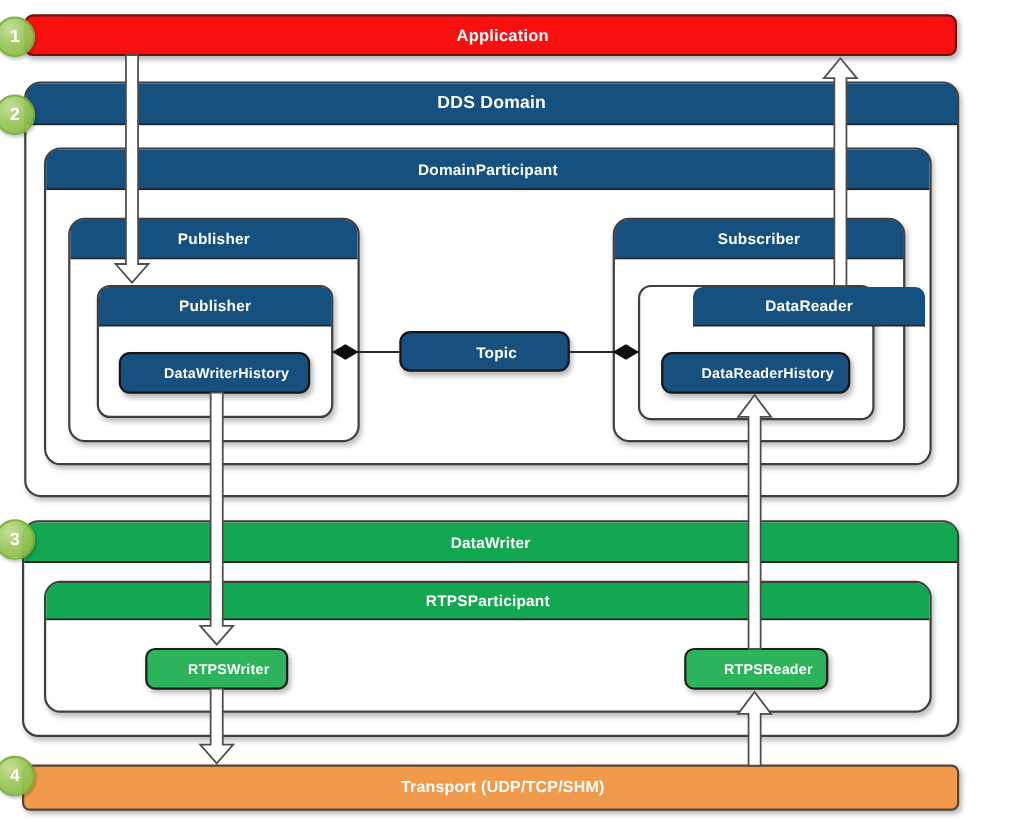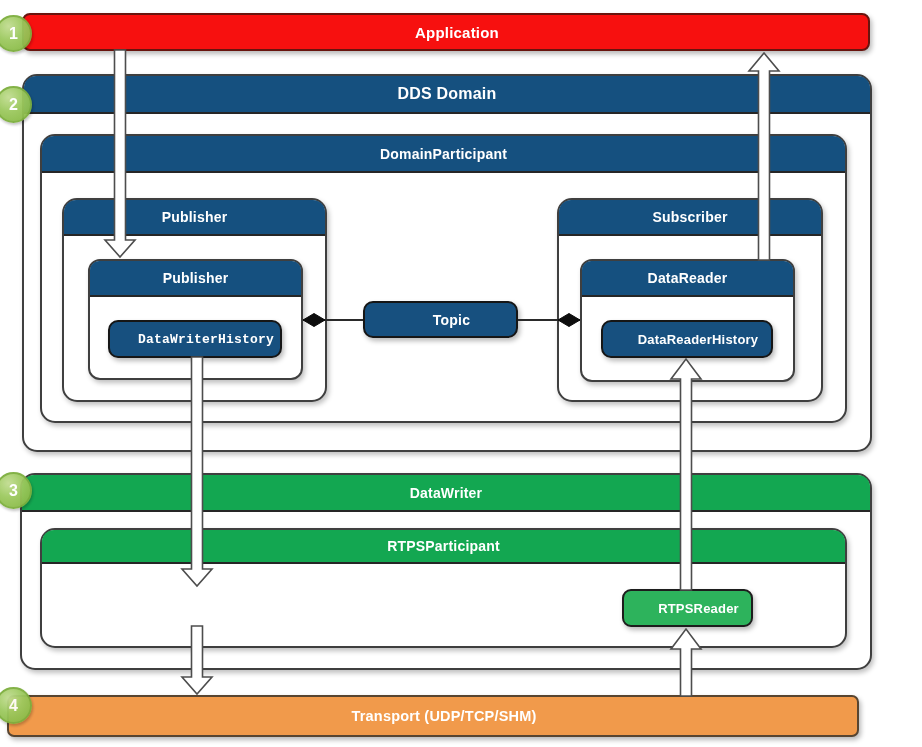--- a/index.html
+++ b/index.html
@@ -67,39 +67,40 @@
 
   <div class="cbox" style="left:557px;top:198px;width:266px;height:204px;">
     <div class="hdr navy fs13" style="height:36px;">Subscriber</div>
   </div>
 
   <div class="cbox" style="left:88px;top:259px;width:215px;height:121px;border-radius:12px;">
     <div class="hdr navy fs13" style="height:36px;border-radius:9px 9px 0 0;">Publisher</div>
   </div>
 
   <div class="cbox" style="left:580px;top:259px;width:215px;height:123px;border-radius:12px;">
-    <div class="hdr navy fs13" style="height:36px;border-radius:9px 9px 0 0;">DataReader</div>
+    <div class="hdr navy fs13" style="height:36px;border-radius:9px 9px 0 0;margin-left:48px;">DataReader</div>
   </div>
 
-  <div class="solid leaf-navy" style="left:108px;top:320px;width:174px;height:38px;font-family:Liberation Mono, monospace;">DataWriterHistory</div>
+  <div class="solid leaf-navy" style="left:108px;top:320px;width:174px;height:38px;">DataWriterHistory</div>
   <div class="solid leaf-navy" style="left:601px;top:320px;width:172px;height:38px;">DataReaderHistory</div>
 
   <div class="solid leaf-navy fs13" style="left:363px;top:301px;width:155px;height:37px;">Topic</div>
 
   <div class="cbox" style="left:20px;top:473px;width:852px;height:197px;">
     <div class="hdr green fs14" style="height:37px;">DataWriter</div>
   </div>
 
   <div class="cbox" style="left:40px;top:528px;width:807px;height:120px;">
     <div class="hdr green fs13" style="height:34px;">RTPSParticipant</div>
   </div>
 
+  <div class="solid leaf-green" style="left:132px;top:589px;width:130px;height:38px;">RTPSWriter</div>
   <div class="solid leaf-green" style="left:622px;top:589px;width:131px;height:38px;">RTPSReader</div>
 
-  <div class="solid bar-orange" style="left:7px;top:695px;width:852px;height:42px;">Transport (UDP/TCP/SHM)</div>
+  <div class="solid bar-orange" style="left:20px;top:695px;width:852px;height:42px;">Transport (UDP/TCP/SHM)</div>
 
   <div class="badge" style="left:-5px;top:15px;">1</div>
   <div class="badge" style="left:-5px;top:86px;">2</div>
   <div class="badge" style="left:-5px;top:472px;">3</div>
   <div class="badge" style="left:-5px;top:687px;">4</div>
 
   <svg class="overlay" width="922" height="747" viewBox="0 0 922 747">
 
     <line class="link" x1="303" y1="320" x2="363" y2="320"></line>
     <line class="link" x1="518" y1="320" x2="580" y2="320"></line>

